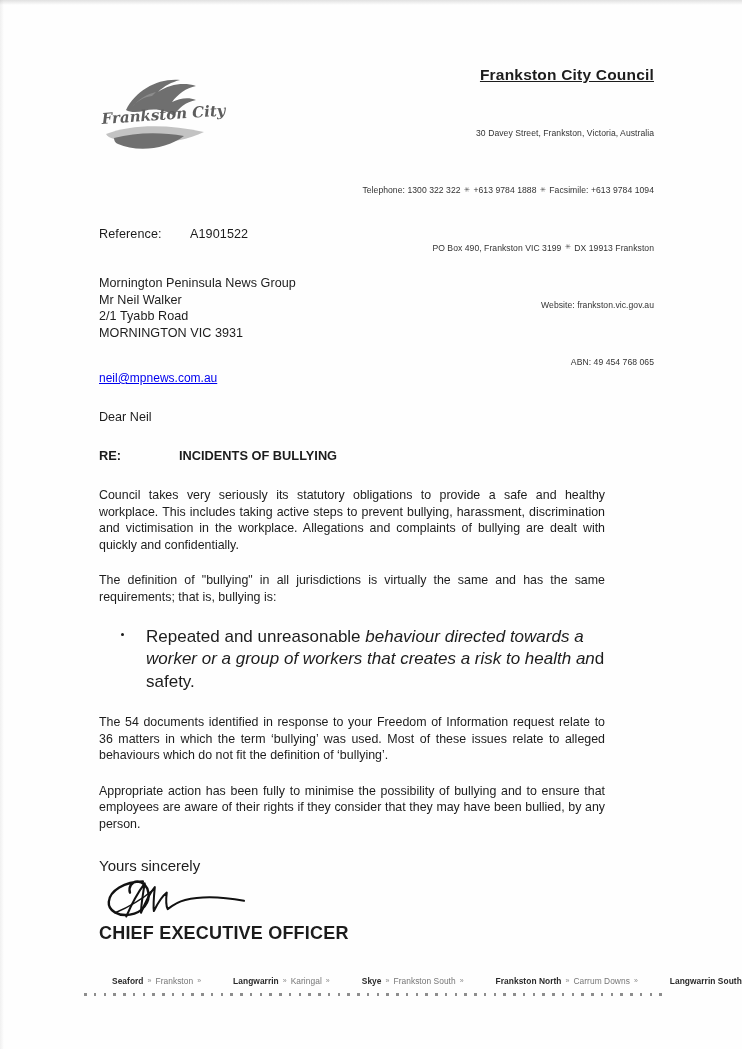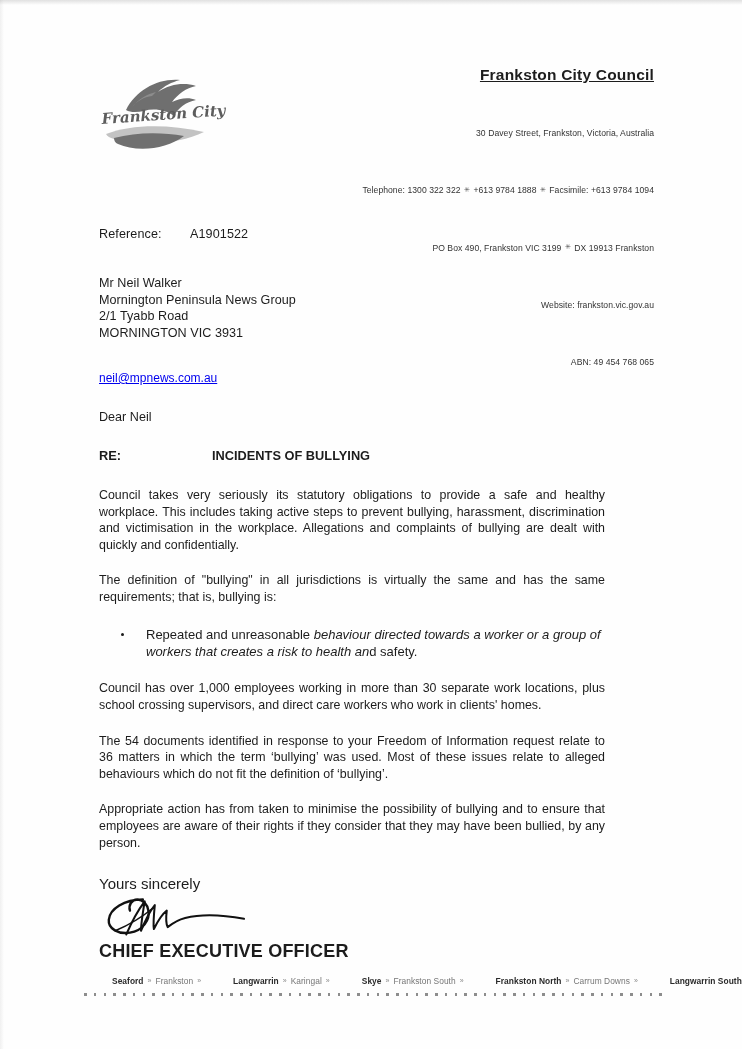--- a/index.html
+++ b/index.html
@@ -109,39 +109,39 @@
   .salutation {
     font-size: 12.6px;
     margin-bottom: 24px;
   }
   .re-row {
     font-size: 12.8px;
     font-weight: bold;
     margin-bottom: 24px;
     white-space: pre;
   }
-  .re-label { display: inline-block; width: 113px; }
+  .re-label { display: inline-block; width: 80px; }
 
   p.para {
     font-size: 12.4px;
     line-height: 1.34;
     text-align: justify;
     margin: 0 0 19px 0;
     letter-spacing: 0.01px;
   }
   p.para.tight { margin-bottom: 20px; }
 
   ul.bullets {
     list-style: none;
     margin: 0 0 20px 0;
     padding: 0;
   }
   ul.bullets li {
     position: relative;
-    font-size: 13px;
+    font-size: 17px;
     line-height: 1.34;
     padding-left: 47px;
     text-align: left;
   }
   ul.bullets li .dot {
     position: absolute;
     left: 22px;
     top: 7px;
     width: 3.4px;
     height: 3.4px;
@@ -248,45 +248,44 @@
       <div class="org-line">Website: frankston.vic.gov.au</div>
       <div class="org-line">ABN: 49 454 768 065</div>
     </div>
   </div>
 
   <div class="body-area">
 
     <div class="ref-row"><span class="ref-label">Reference:</span><span>A1901522</span></div>
 
     <div class="addressee">
+      <div>Mornington Peninsula News Group</div>
       <div>Mr Neil Walker</div>
-      <div>Mornington Peninsula News Group</div>
       <div>2/1 Tyabb Road</div>
       <div>MORNINGTON VIC 3931</div>
     </div>
 
     <div><a class="email-line" href="#">neil@mpnews.com.au</a></div>
 
     <div class="salutation">Dear Neil</div>
 
     <div class="re-row"><span class="re-label">RE:</span><span>INCIDENTS OF BULLYING</span></div>
 
     <p class="para">Council takes very seriously its statutory obligations to provide a safe and healthy workplace. This includes taking active steps to prevent bullying, harassment, discrimination and victimisation in the workplace. Allegations and complaints of bullying are dealt with quickly and confidentially.</p>
 
     <p class="para tight">The definition of "bullying" in all jurisdictions is virtually the same and has the same requirements; that is, bullying is:</p>
 
     <ul class="bullets">
       <li>
         <span class="dot"></span><span>Repeated and unreasonable </span><em class="it">behaviour directed towards a worker or a group of workers that creates a risk to health an</em><span>d safety.</span>
       </li>
     </ul>
 
-    <p class="para">Council has over 1,000 employees working in more than 30 separate work locations, plus school crossing supervisors, and direct care workers who work in clients' homes.</p>
     <p class="para">The 54 documents identified in response to your Freedom of Information request relate to 36 matters in which the term ‘bullying’ was used.  Most of these issues relate to alleged behaviours which do not fit the definition of ‘bullying’.</p>
-    <p class="para">Appropriate action has from taken to minimise the possibility of bullying and to ensure that employees are aware of their rights if they consider that they may have been bullied, by any person.</p>
+    <p class="para">Appropriate action has been fully to minimise the possibility of bullying and to ensure that employees are aware of their rights if they consider that they may have been bullied, by any person.</p>
 
     <div class="sign-off">Yours sincerely</div>
 
     <div class="signature">
       <svg viewBox="0 0 230 50" width="230" height="46" aria-hidden="true">
         <g fill="none" stroke="#111111" stroke-linecap="round" stroke-linejoin="round">
           <path d="M42 6 C22 6 6 16 5 28 C4 38 16 44 28 42 C42 40 50 28 48 18
                    C47 11 42 6 36 6 C30 6 26 12 28 18" stroke-width="2.6"></path>
           <path d="M24 44 C30 30 38 16 44 8 C42 20 40 32 40 40
                    C44 30 50 18 55 12 C54 22 53 32 54 38

